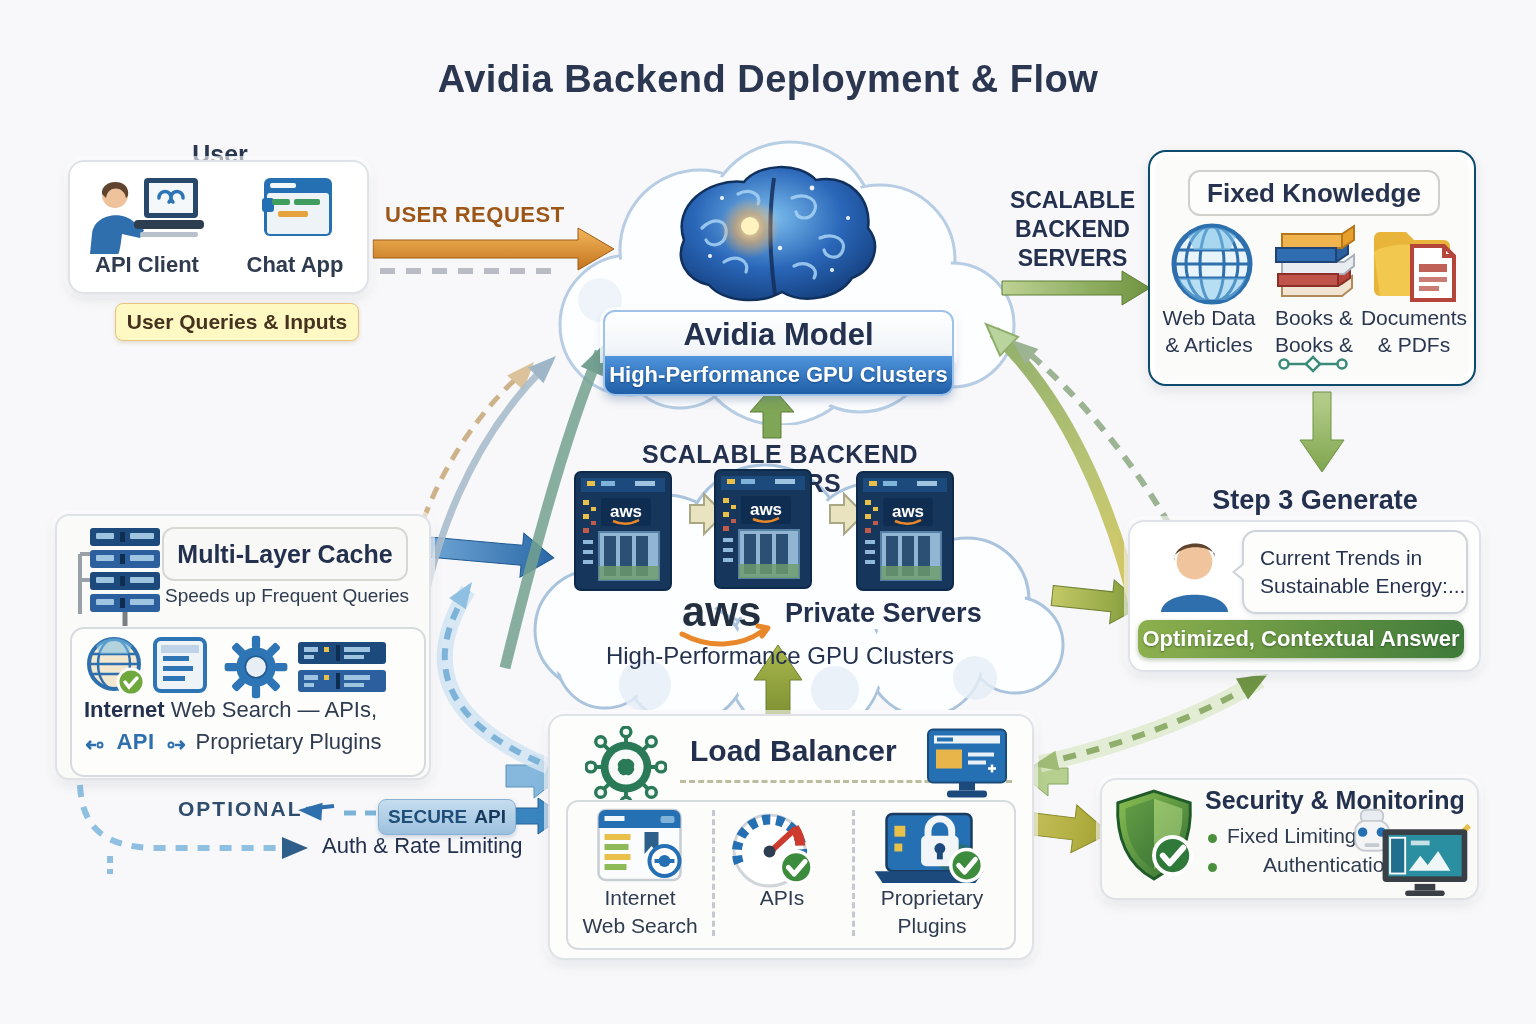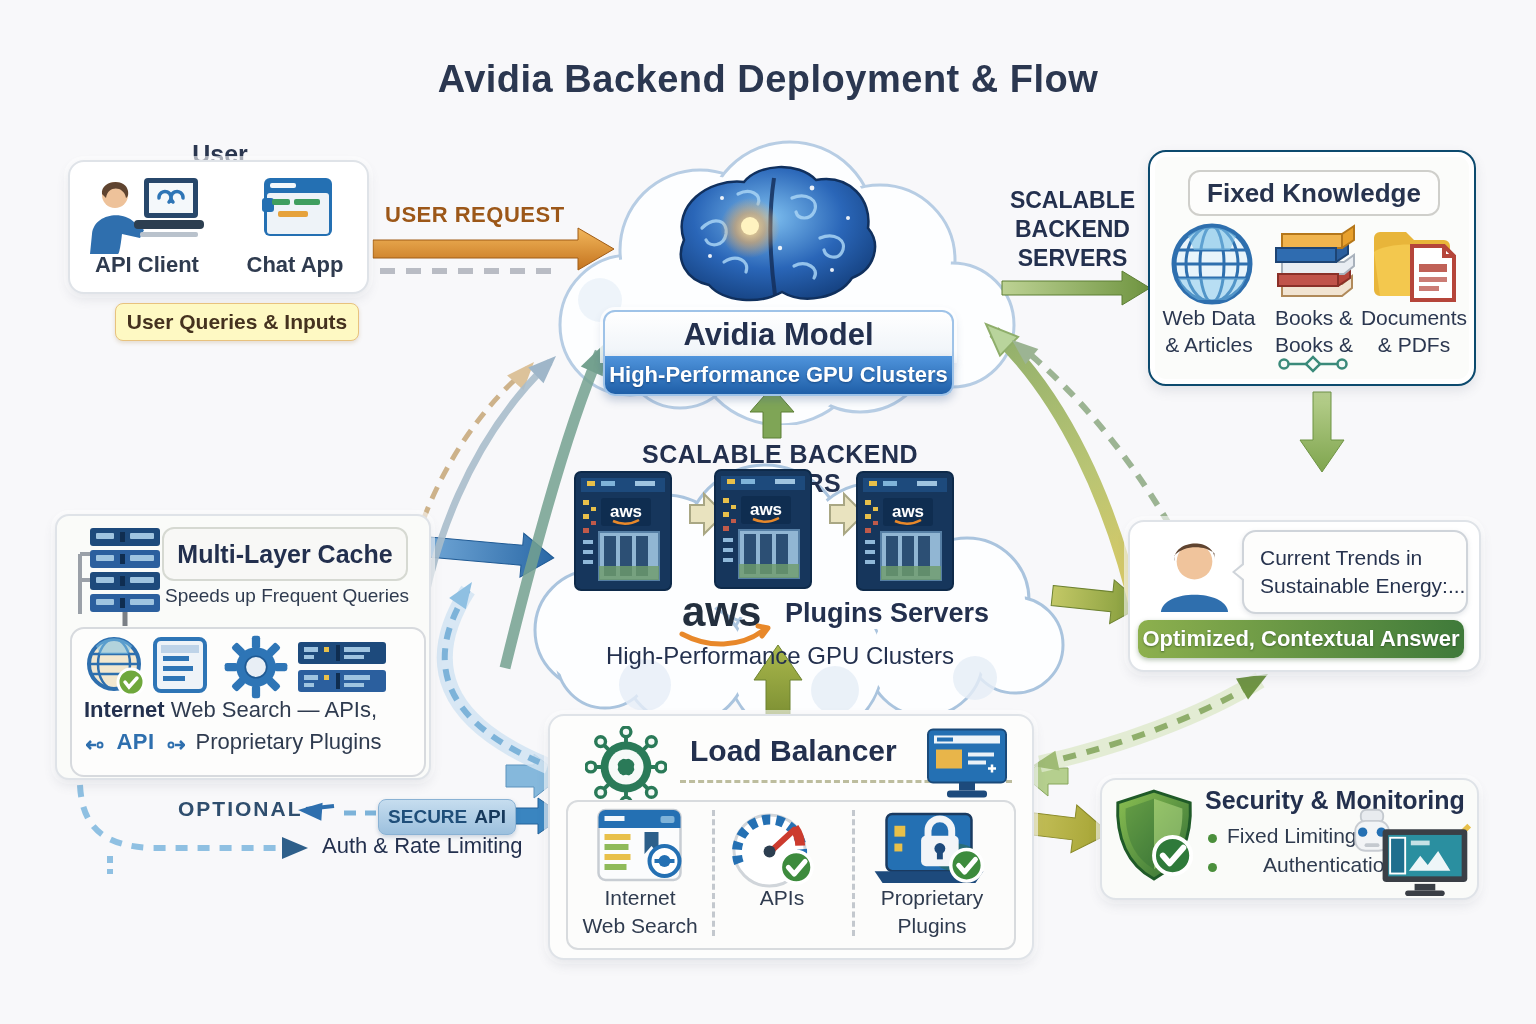--- a/index.html
+++ b/index.html
@@ -373,21 +373,21 @@
     <use href="#tower" x="148" y="0"></use>
     <use href="#tower" x="290" y="2"></use>
   </svg>
 
   <svg class="abs" style="left:676px;top:588px;" width="100" height="60" viewBox="0 0 100 60">
     <text x="6" y="38" font-family="Liberation Sans, sans-serif" font-size="42" font-weight="800" fill="#232f3e">aws</text>
     <path d="M 6,46 C 32,60 64,60 88,42" stroke="#e8882a" stroke-width="5" fill="none" stroke-linecap="round"></path>
     <path d="M 82,38 L 92,40 L 86,48" fill="none" stroke="#e8882a" stroke-width="5" stroke-linecap="round" stroke-linejoin="round"></path>
   </svg>
   <div class="abs" style="left:785px;top:598px;">
-    <span style="font-size:27px;font-weight:600;color:#23304e;">Plugins Servers</span>
+    <span style="font-size:27px;font-weight:600;color:#23304e;">Private Servers</span>
   </div>
   <div class="abs ctr" style="left:590px;top:642px;width:380px;">
     <span style="font-size:24px;font-weight:500;color:#23304e;">High-Performance GPU Clusters</span>
   </div>
 
   <div class="abs card" style="left:55px;top:514px;width:372px;height:262px;background:#fafbf9;border-radius:14px;"></div>
 
   <svg class="abs" style="left:68px;top:524px;" width="105" height="112" viewBox="0 0 105 112">
     <g>
       <rect x="22" y="4" width="70" height="18" rx="3" fill="#1d4a7c" stroke="#123least" stroke-width="0"></rect>
@@ -492,20 +492,23 @@
     <svg width="26" height="20" viewBox="0 0 26 20" style="display:inline-block;vertical-align:middle;">
       <path d="M 16,10 h8 m-3,-4 l4,4 -4,4" stroke="#2e6fae" stroke-width="2.5" fill="none"></path>
       <circle cx="12" cy="10" r="2.5" fill="none" stroke="#2e6fae" stroke-width="2"></circle>
     </svg>
     <span style="font-size:22px;font-weight:500;color:#2f3b4f;margin-left:6px;">Proprietary Plugins</span>
   </div>
   <div class="abs nowrap" style="left:84px;top:697px;">
     <span style="font-size:22px;font-weight:700;color:#23304e;">Internet</span><span style="font-size:22px;font-weight:500;color:#2f3b4f;"> Web Search — APIs,</span>
   </div>
 
+  <div class="abs ctr" style="left:1180px;top:485px;width:270px;">
+    <span style="font-size:27px;font-weight:700;color:#23304e;">Step 3 Generate</span>
+  </div>
 
   <div class="abs card" style="left:1128px;top:520px;width:349px;height:148px;"></div>
 
   <svg class="abs" style="left:1152px;top:528px;" width="85" height="84" viewBox="0 0 80 80">
     <path d="M 8,80 C 10,58 70,58 72,80 Z" fill="#2f6fae"></path>
     <circle cx="40" cy="32" r="17" fill="#f0c49c"></circle>
     <path d="M 21,32 C 18,10 62,8 59,32 L 59,24 C 50,16 30,16 21,26 Z" fill="#5f4430"></path>
   </svg>
 
   <div class="abs ctr" style="left:1138px;top:620px;width:326px;height:38px;background:linear-gradient(90deg,#8db04e,#3f7a3a);border-radius:10px;box-shadow:0 2px 5px rgba(50,90,40,.35);">

